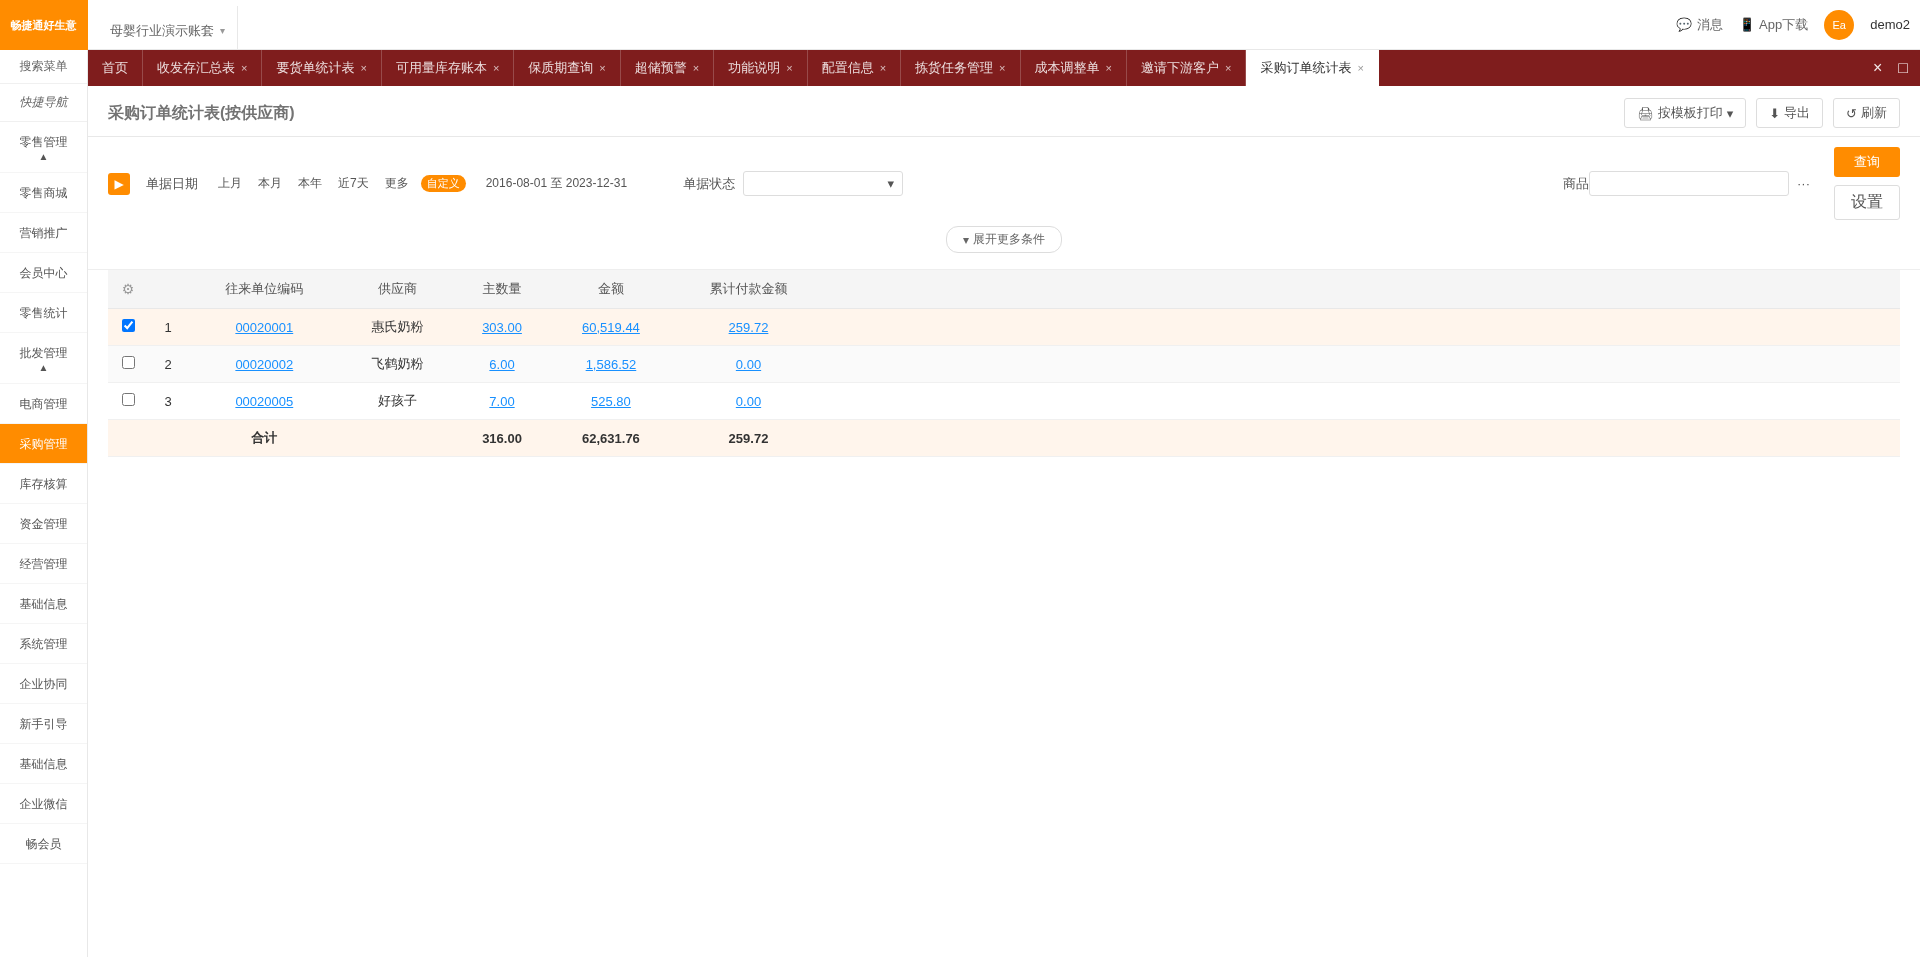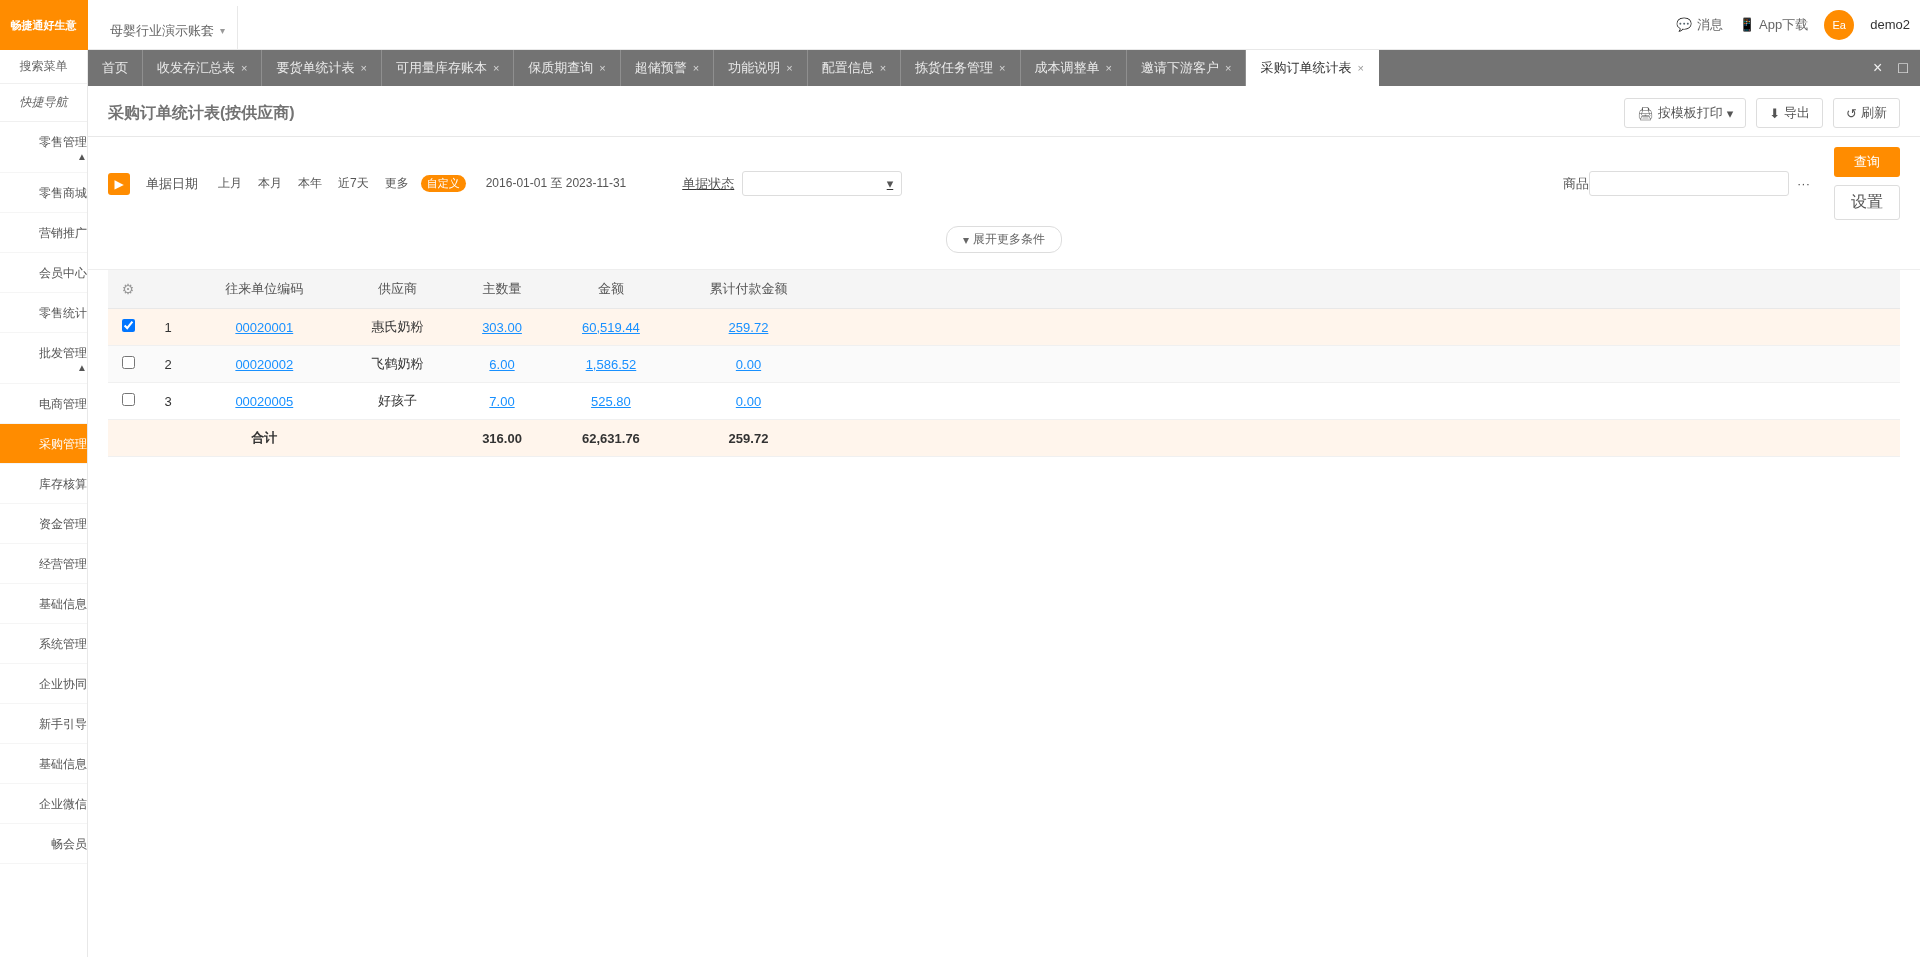--- a/index.html
+++ b/index.html
@@ -6,38 +6,38 @@
     body { font-family: 'Microsoft YaHei', Arial, sans-serif; font-size: 13px; background: #f5f5f5; color: #333; width: 1920px; height: 957px; overflow: hidden; display: flex; }
 
     
     .sidebar { width: 88px; background: #fff; border-right: 1px solid #e8e8e8; display: flex; flex-direction: column; align-items: center; padding-top: 0; flex-shrink: 0; }
     .sidebar-logo { width: 88px; height: 50px; background: #ff8c00; display: flex; align-items: center; justify-content: center; flex-shrink: 0; }
     .sidebar-logo-text { color: white; font-size: 11px; font-weight: bold; text-align: center; line-height: 1.3; }
     .sidebar-search { padding: 8px 0; width: 100%; display: flex; flex-direction: column; align-items: center; border-bottom: 1px solid #f0f0f0; }
     .sidebar-search-label { font-size: 12px; color: #666; cursor: pointer; }
     .sidebar-nav { padding: 6px 0; width: 100%; display: flex; flex-direction: column; align-items: center; border-bottom: 1px solid #f0f0f0; }
     .sidebar-nav-label { font-size: 12px; color: #666; cursor: pointer; padding: 4px 0; font-style: italic; }
-    .sidebar-item { width: 100%; padding: 10px 0; display: flex; flex-direction: column; align-items: flex-end; cursor: pointer; font-size: 12px; color: #555; border-bottom: 1px solid #f5f5f5; }
+    .sidebar-item { width: 100%; padding: 10px 0; display: flex; flex-direction: column; align-items: center; cursor: pointer; font-size: 12px; color: #555; border-bottom: 1px solid #f5f5f5; }
     .sidebar-item.active { color: #fff; background: #ff8c00; }
     .sidebar-item .item-label { font-size: 12px; margin-top: 2px; }
 
     
     .main-area { flex: 1; display: flex; flex-direction: column; overflow: hidden; }
 
     
     .top-nav { height: 50px; background: #fff; border-bottom: 1px solid #e8e8e8; display: flex; align-items: center; padding: 0 10px; gap: 0; flex-shrink: 0; }
     .workspace-selector { display: flex; align-items: center; padding: 8px 12px; color: #666; font-size: 13px; cursor: pointer; border-right: 1px solid #e8e8e8; height: 100%; margin-top: 12px; }
     .workspace-selector .arrow { margin-left: 6px; color: #999; font-size: 10px; }
     .top-nav-right { margin-left: auto; display: flex; align-items: center; gap: 16px; }
     .top-nav-btn { display: flex; align-items: center; gap: 4px; color: #666; font-size: 13px; cursor: pointer; }
     .user-avatar { width: 30px; height: 30px; background: #ff8c00; border-radius: 50%; display: flex; align-items: center; justify-content: center; color: white; font-size: 11px; }
     .user-name { color: #333; font-size: 13px; cursor: pointer; }
 
     
-    .tab-bar { height: 36px; background: #737373; display: flex; align-items: center; padding: 0; flex-shrink: 0; overflow: hidden; }
+    .tab-bar { height: 36px; background: #7f1d1d; display: flex; align-items: center; padding: 0; flex-shrink: 0; overflow: hidden; }
     .tab-item { height: 36px; padding: 0 14px; display: flex; align-items: center; gap: 6px; font-size: 13px; color: rgba(255,255,255,0.85); cursor: pointer; white-space: nowrap; border-right: 1px solid rgba(255,255,255,0.2); flex-shrink: 0; }
     .tab-item.active { background: #fff; color: #333; }
     .tab-item .tab-close { color: rgba(255,255,255,0.7); font-size: 11px; }
     .tab-item.active .tab-close { color: #999; }
     .tab-bar-end { margin-left: auto; display: flex; align-items: center; padding-right: 8px; gap: 8px; }
     .tab-bar-end-btn { color: rgba(255,255,255,0.9); cursor: pointer; font-size: 16px; padding: 2px 4px; }
 
     
     .content { flex: 1; overflow: auto; background: #f5f5f5; }
     .page-content { padding: 0; background: #fff; height: 100%; }
@@ -52,21 +52,21 @@
 
     
     .filter-area { padding: 10px 20px; background: #fff; border-bottom: 1px solid #eee; }
     .filter-row { display: flex; align-items: center; gap: 16px; flex-wrap: wrap; }
     .filter-toggle { width: 22px; height: 22px; background: #ff8c00; color: white; border-radius: 3px; display: flex; align-items: center; justify-content: center; cursor: pointer; font-size: 12px; flex-shrink: 0; }
     .filter-label { color: #555; font-size: 13px; flex-shrink: 0; }
     .date-shortcuts { display: flex; gap: 8px; align-items: center; }
     .date-shortcut { color: #555; font-size: 12px; cursor: pointer; padding: 2px 4px; }
     .date-custom-badge { background: #ff8c00; color: white; font-size: 11px; padding: 1px 6px; border-radius: 10px; cursor: pointer; }
     .date-range { color: #555; font-size: 12px; margin-left: 4px; }
-    .filter-status { display: flex; align-items: center; gap: 8px; text-decoration: underline; }
+    .filter-status { display: flex; align-items: center; gap: 8px; }
     .filter-status-label { color: #555; font-size: 13px; }
     .filter-status-select { border: 1px solid #ddd; padding: 4px 8px; border-radius: 3px; font-size: 13px; color: #555; min-width: 120px; background: #fff; cursor: pointer; display: flex; align-items: center; justify-content: space-between; }
     .filter-goods { display: flex; align-items: center; margin-left: auto; }
     .filter-goods-label { color: #555; font-size: 13px; }
     .filter-goods-input { border: 1px solid #ddd; padding: 4px 8px; border-radius: 3px; font-size: 13px; color: #555; width: 200px; }
     .filter-more-btn { display: flex; align-items: center; gap: 4px; color: #555; font-size: 13px; cursor: pointer; padding: 4px 8px; }
     .expand-row { display: flex; justify-content: center; padding: 6px 0; }
     .expand-btn { display: flex; align-items: center; gap: 4px; color: #666; font-size: 12px; cursor: pointer; padding: 4px 16px; border: 1px solid #ddd; border-radius: 12px; background: #fff; }
 
     
@@ -281,21 +281,21 @@
           </div>
           <span class="filter-label">单据日期</span>
           <div class="date-shortcuts">
             <span class="date-shortcut">上月</span>
             <span class="date-shortcut">本月</span>
             <span class="date-shortcut">本年</span>
             <span class="date-shortcut">近7天</span>
             <span class="date-shortcut">更多</span>
             <span class="date-custom-badge">自定义</span>
           </div>
-          <span class="date-range">2016-01-01 至 2023-11-31</span>
+          <span class="date-range">2016-08-01 至 2023-12-31</span>
 
           <div class="filter-status" style="margin-left:40px;">
             <span class="filter-status-label">单据状态</span>
             <div class="filter-status-select" style="min-width:160px;">
               <span></span>
               <span>▾</span>
             </div>
           </div>
 
           <div class="filter-goods">

